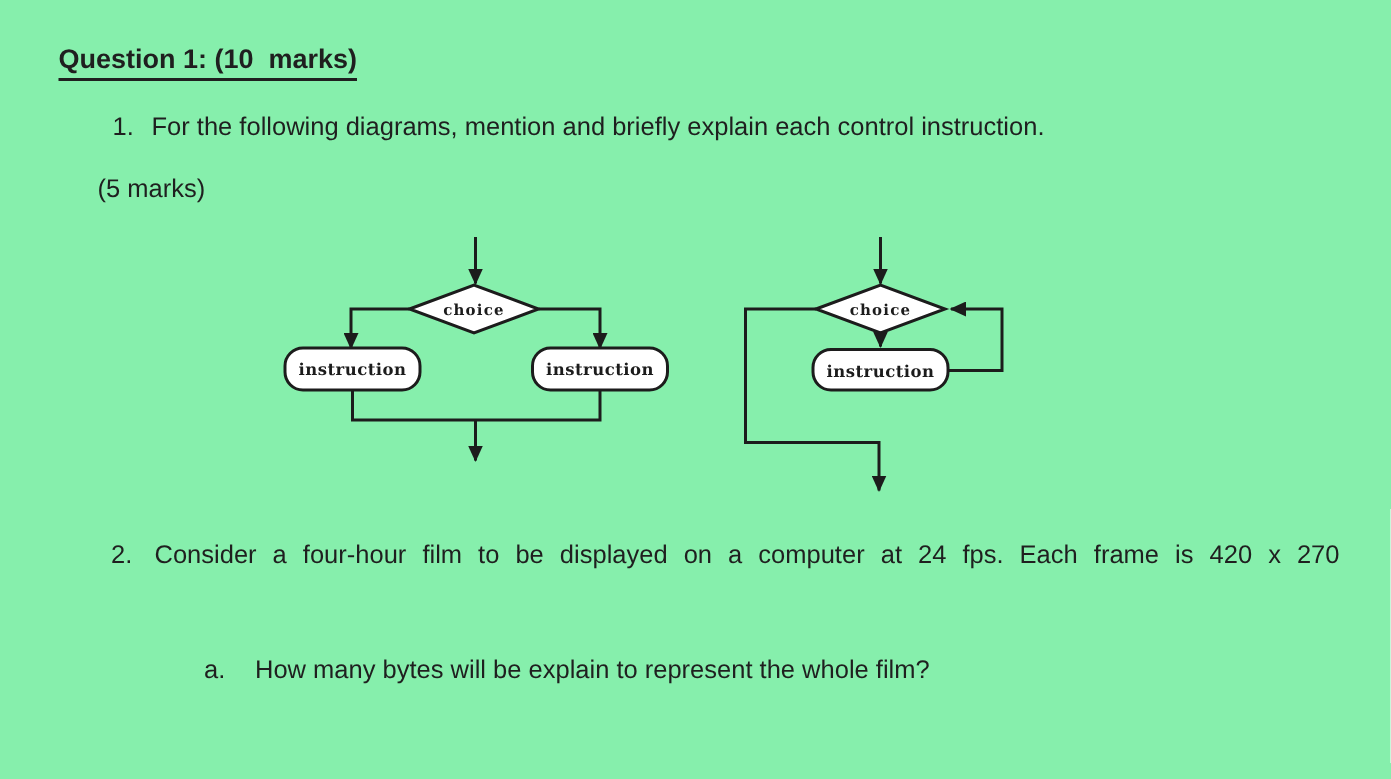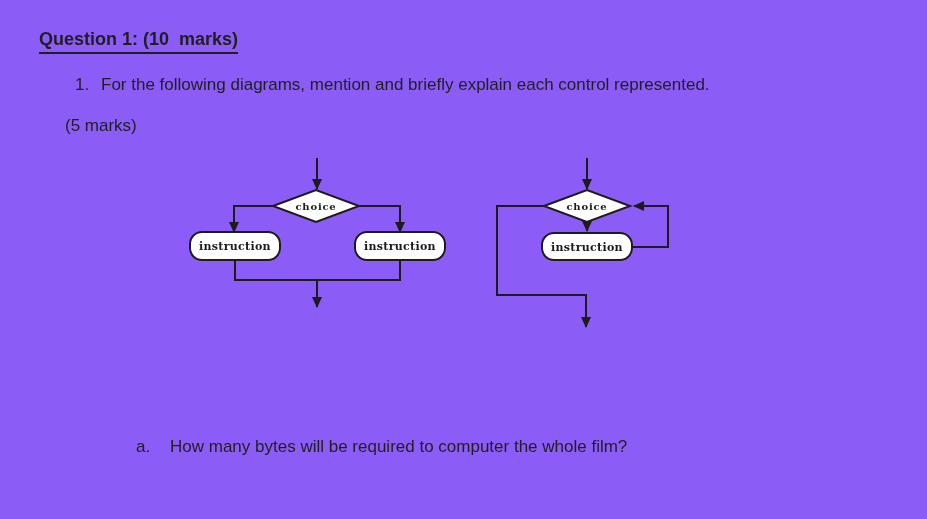--- a/index.html
+++ b/index.html
@@ -1,20 +1,20 @@
 <!DOCTYPE html>
 <html><head>
 <meta charset="utf-8">
 <style>
   html,body{margin:0;padding:0;background:#ffffff;}
   .page{
     position:relative;
     width:927px;
     height:519px;
-    background:#8b5cf6;
+    background:#86efac;
     overflow:hidden;
     font-family:"Liberation Sans",sans-serif;
     color:#1f1f1f;
   }
   .abs{position:absolute;}
   .heading{
     left:39px; top:29px;
     font-size:18px;
     font-weight:bold;
     white-space:pre;
@@ -52,21 +52,21 @@
   .dg-choice{font-size:10px; letter-spacing:0.8px;}
   .dg-instr{font-size:11px; letter-spacing:0.3px;}
 </style>
 </head>
 <body>
 
 <div class="page">
 
   <div class="abs heading">Question 1: (10  marks)</div>
 
-  <div class="abs bodytext q1-line"><span class="num num1">1.</span><span>For the following diagrams, mention and briefly explain each control represented.</span></div>
+  <div class="abs bodytext q1-line"><span class="num num1">1.</span><span>For the following diagrams, mention and briefly explain each control instruction.</span></div>
 
   <div class="abs bodytext q1-marks">(5 marks)</div>
 
   <svg class="abs diagram-svg" width="505" height="185" viewBox="0 0 505 185" xmlns="http://www.w3.org/2000/svg">
     <defs>
       <marker id="arrow" markerUnits="userSpaceOnUse" markerWidth="12" markerHeight="10" refX="10" refY="5" orient="auto">
         <path d="M0,0 L11,5 L0,10 Z" fill="#1c1c1c"></path>
       </marker>
     </defs>
 
@@ -89,18 +89,19 @@
       <polygon class="flowshape" points="359,56 402,40 445,56 402,72"></polygon>
       <line class="flowline" x1="402" y1="72" x2="402" y2="81" marker-end="url(#arrow)"></line>
       <rect class="flowshape" x="357" y="83" width="90" height="27" rx="12"></rect>
       <polyline class="flowline" points="447,97 483,97 483,56 449,56" marker-end="url(#arrow)"></polyline>
       <polyline class="flowline" points="359,56 312,56 312,145 401,145 401,177" marker-end="url(#arrow)"></polyline>
       <text class="dg-label dg-choice" x="402" y="60">choice</text>
       <text class="dg-label dg-instr" x="402" y="101">instruction</text>
     </g>
   </svg>
 
+  <div class="abs bodytext q2-line1"><span class="num num2">2.</span><span class="just">Consider a four-hour film to be displayed on a computer at 24 fps. Each frame is 420 x 270</span></div>
 
 
-  <div class="abs bodytext qa-line"><span class="num numa">a.</span><span>How many bytes will be required to computer the whole film?</span></div>
+  <div class="abs bodytext qa-line"><span class="num numa">a.</span><span>How many bytes will be explain to represent the whole film?</span></div>
 
 
 </div>
 
 </body></html>

